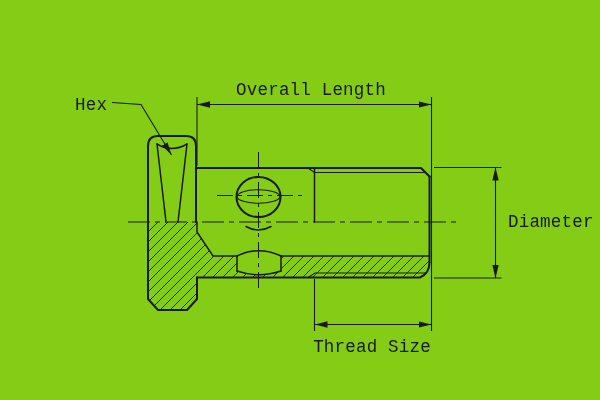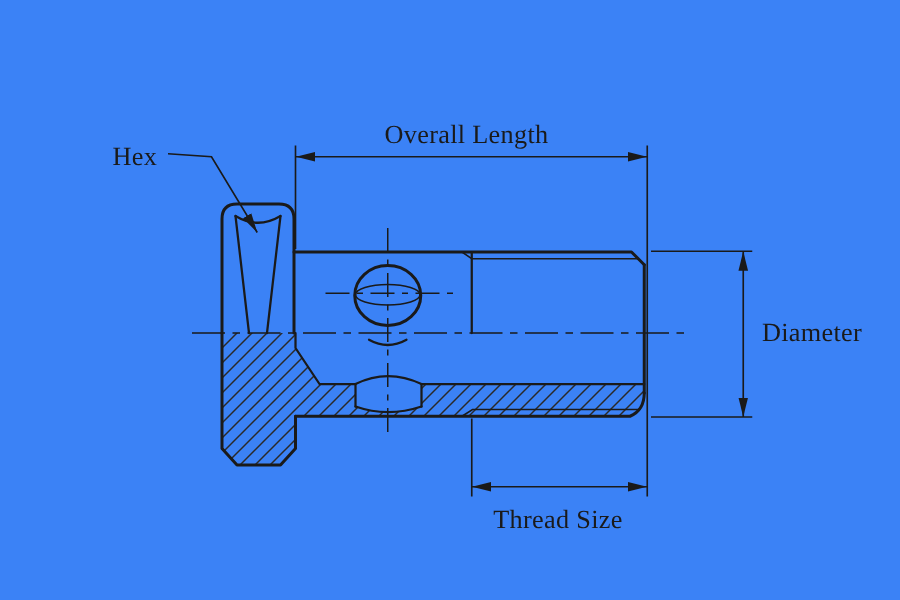--- a/index.html
+++ b/index.html
@@ -1,17 +1,17 @@
 <!DOCTYPE html>
 <html style="--line: #1a1a1a;"><head>
 <meta charset="utf-8">
 <style>
   html,body{margin:0;padding:0;background:#fff;}
-  .stage{position:relative;width:600px;height:400px;background:#3b82f6;overflow:hidden;
-         font-family:Liberation Serif, serif;}
+  .stage{position:relative;width:600px;height:400px;background:#84cc16;overflow:hidden;
+         font-family:Liberation Mono, monospace;}
   svg{display:block}
   .outline{fill:none;stroke:var(--line);stroke-width:2;stroke-linejoin:round;stroke-linecap:round;}
   .detail{fill:none;stroke:var(--line);stroke-width:1.5;stroke-linejoin:round;stroke-linecap:round;}
   .thin{fill:none;stroke:var(--line);stroke-width:1.05;stroke-linecap:round;}
   .dim{fill:none;stroke:var(--line);stroke-width:1.1;}
   .centerline{fill:none;stroke:var(--line);stroke-width:1;}
   .lbl{fill:var(--line);font-size:17.5px;letter-spacing:.2px;}
 </style>
 </head>
 <body>

